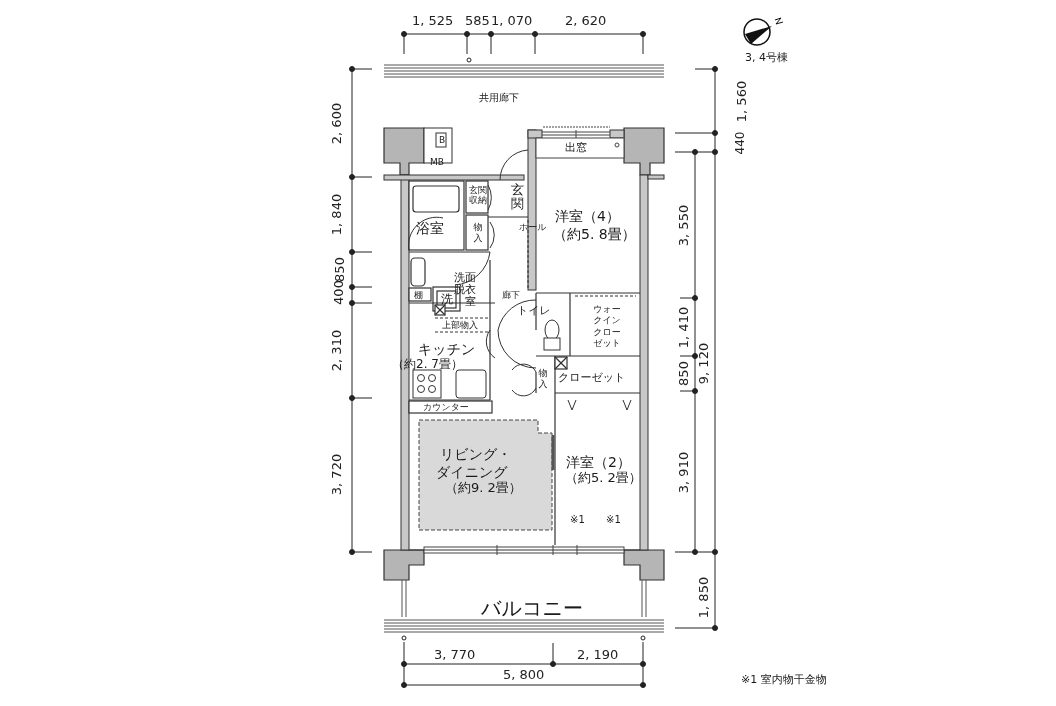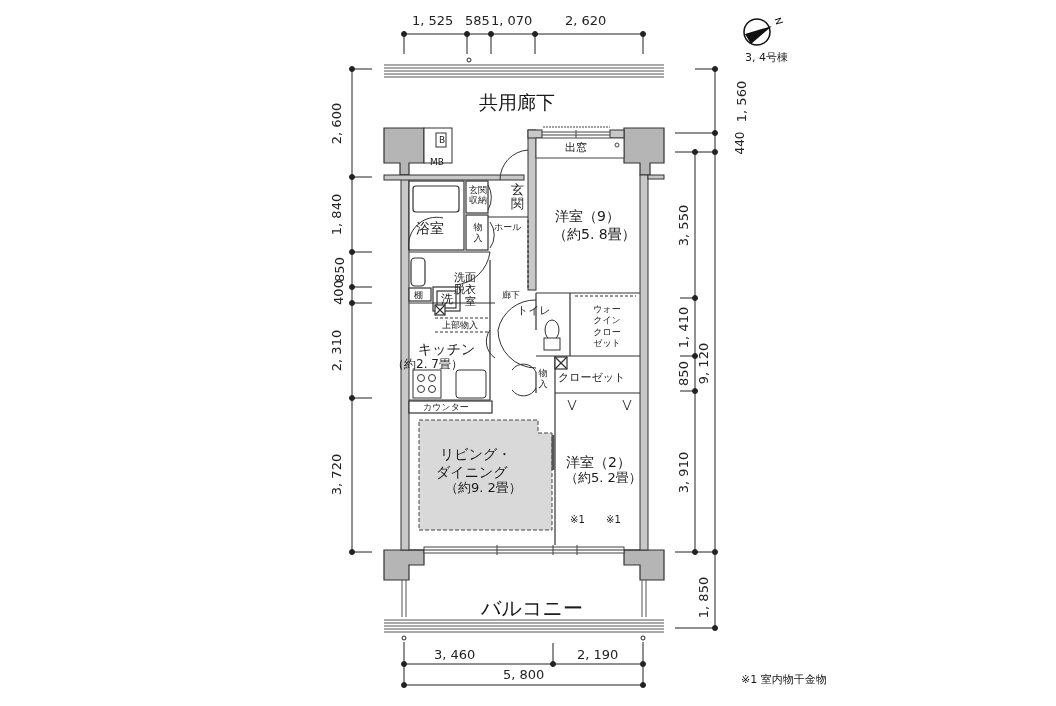--- a/index.html
+++ b/index.html
@@ -229,25 +229,25 @@
   </g>
 </svg>
 
 <span class="lbl dim" style="left:412px;top:14px;">1, 525</span>
 <span class="lbl dim" style="left:465px;top:14px;">585</span>
 <span class="lbl dim" style="left:491px;top:14px;">1, 070</span>
 <span class="lbl dim" style="left:565px;top:14px;">2, 620</span>
 
 <span class="lbl" style="left:745px;top:52px;font-size:11px;">3, 4号棟</span>
 
-<span class="lbl" style="left:479px;top:92px;font-size:19px;">共用廊下</span>
+<span class="lbl" style="left:479px;top:92px;font-size:10px;">共用廊下</span>
 
 <span class="lbl" style="left:481px;top:597px;font-size:20px;">バルコニー</span>
 
-<span class="lbl dim" style="left:434px;top:648px;">3, 460</span>
+<span class="lbl dim" style="left:434px;top:648px;">3, 770</span>
 <span class="lbl dim" style="left:577px;top:648px;">2, 190</span>
 <span class="lbl dim" style="left:503px;top:668px;">5, 800</span>
 
 <span class="lbl" style="left:741px;top:674px;font-size:11px;">※1 室内物干金物</span>
 
 <span class="vdim" style="left:316px;top:116px;">2, 600</span>
 <span class="vdim" style="left:316px;top:207px;">1, 840</span>
 <span class="vdim" style="left:326px;top:285px;">400</span>
 <span class="vdim" style="left:327px;top:262px;">850</span>
 <span class="vdim" style="left:316px;top:343px;">2, 310</span>
@@ -259,27 +259,27 @@
 <span class="vdim" style="left:663px;top:320px;">1, 410</span>
 <span class="vdim" style="left:671px;top:366px;">850</span>
 <span class="vdim" style="left:683px;top:356px;">9, 120</span>
 <span class="vdim" style="left:663px;top:465px;">3, 910</span>
 <span class="vdim" style="left:683px;top:590px;">1, 850</span>
 
 <span class="lbl room-xs" style="left:439px;top:135px;">B</span>
 <span class="lbl room-xs" style="left:430px;top:157px;">MB</span>
 <span class="lbl room-sm" style="left:565px;top:142px;font-size:11px;">出窓</span>
 
-<span class="lbl room" style="left:555px;top:208px;">洋室（9）</span>
+<span class="lbl room" style="left:555px;top:208px;">洋室（4）</span>
 <span class="lbl room" style="left:553px;top:226px;">（約5. 8畳）</span>
 
 <span class="lbl" style="left:511px;top:183px;font-size:13px;width:14px;line-height:1.1;white-space:normal;word-break:break-all;">玄関</span>
 <span class="lbl room-xs" style="left:469px;top:186px;width:18px;white-space:normal;word-break:break-all;line-height:1.1;">玄関収納</span>
 <span class="lbl room-xs" style="left:473px;top:222px;width:10px;white-space:normal;word-break:break-all;line-height:1.2;">物入</span>
-<span class="lbl room-xs" style="left:494px;top:222px;">ホール</span>
+<span class="lbl room-xs" style="left:494px;top:222px;padding-left:25px;">ホール</span>
 
 <span class="lbl room" style="left:416px;top:220px;">浴室</span>
 <span class="lbl room" style="left:446px;top:272px;width:30px;white-space:normal;line-height:1.1;font-size:11px;text-align:right;">洗面脱衣室</span>
 <span class="lbl room-sm" style="left:441px;top:293px;font-size:12px;">洗</span>
 <span class="lbl room-xs" style="left:414px;top:290px;">棚</span>
 <span class="lbl room-xs" style="left:502px;top:290px;">廊下</span>
 
 <span class="lbl room-sm" style="left:517px;top:305px;font-size:11px;">トイレ</span>
 <span class="lbl room-xs" style="left:590px;top:304px;width:34px;white-space:normal;line-height:1.25;">ウォークインクローゼット</span>
 

